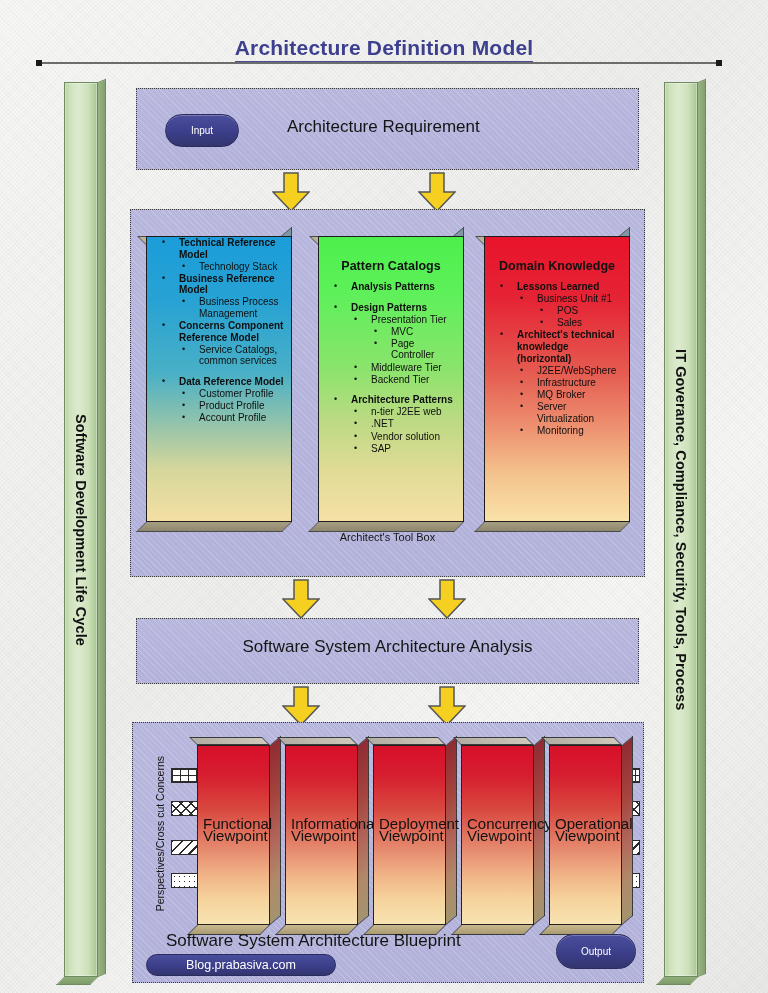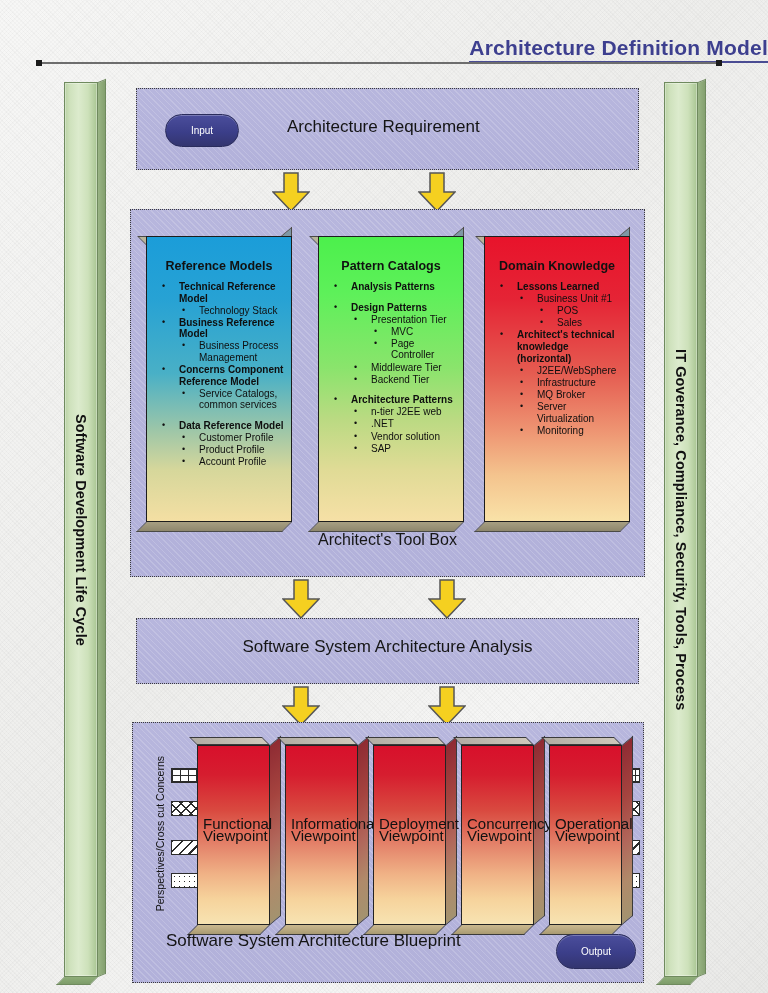--- a/index.html
+++ b/index.html
@@ -13,21 +13,21 @@
   #stage {
     position: relative;
     width: 768px; height: 993px;
     background:
       repeating-linear-gradient(45deg, rgba(0,0,0,0.022) 0 1px, transparent 1px 3px),
       repeating-linear-gradient(-45deg, rgba(0,0,0,0.018) 0 1px, transparent 1px 3px),
       linear-gradient(130deg,#f7f7f6 0%,#eeeeec 45%,#f6f6f5 70%,#e9e9e7 100%);
   }
 
   
-  .title-wrap { position:absolute; left:0; top:36px; width:768px; text-align:right; }
+  .title-wrap { position:absolute; left:0; top:36px; width:768px; text-align:center; }
   .title {
     display:inline-block;
     font-size:21px; font-weight:bold; color:#3d3f8f;
     letter-spacing:0.2px;
     border-bottom:2px solid #4a4c93;
     padding-bottom:1px;
   }
   .title-rule {
     position:absolute; left:38px; top:62px; width:682px; height:2px;
     background:#6d6d6d;
@@ -76,21 +76,21 @@
   
   .panel {
     position:absolute;
     background:
       repeating-linear-gradient(45deg, rgba(255,255,255,0.16) 0 1px, transparent 1px 4px),
       linear-gradient(180deg,#b7b6dd 0%,#b2b1da 100%);
     border:1px dotted #3a3a3a;
   }
   .panel-label {
     position:absolute; left:0; width:100%; text-align:center;
-    font-size:16px; color:#161616;
+    font-size:11px; color:#161616;
   }
 
   
   .pill {
     position:absolute;
     display:flex; align-items:center; justify-content:center;
     background:linear-gradient(180deg,#4b4e9c 0%,#3b3e89 55%,#33356f 100%);
     border:1px solid #2a2c5c;
     border-radius:999px;
     color:#ffffff; font-size:10px;
@@ -270,21 +270,20 @@
 
   <div class="panel" style="left:130px; top:209px; width:515px; height:368px;">
     <div class="panel-label" style="top:321px;">Architect's Tool Box</div>
   </div>
 
   <div class="box3d blue" style="left:146px; top:236px; width:146px; height:286px;">
     <div class="top3d"></div>
     <div class="side3d"></div>
     <div class="bot3d"></div>
     <div class="face">
-      <div class="box-title">Reference Models</div>
       <div class="bullets">
         <ul>
           <li class="l1">Technical Reference Model</li>
           <li class="l2">Technology Stack</li>
           <li class="l1">Business Reference Model</li>
           <li class="l2">Business Process Management</li>
           <li class="l1">Concerns Component Reference Model</li>
           <li class="l2">Service Catalogs, common services</li>
           <li class="l1 gap">Data Reference Model</li>
           <li class="l2">Customer Profile</li>
@@ -439,14 +438,17 @@
       <div>Viewpoint</div>
     </div>
   </div>
 
   <div style="position:absolute; left:166px; top:931px; font-size:17px; color:#141414;">Software System Architecture Blueprint</div>
 
   <div class="pill" style="left:556px; top:934px; width:80px; height:35px;">
     <span>Output</span>
   </div>
 
+  <div class="blog-badge">
+    <span>Blog.prabasiva.com</span>
+  </div>
 
 </div>
 
 </body></html>

